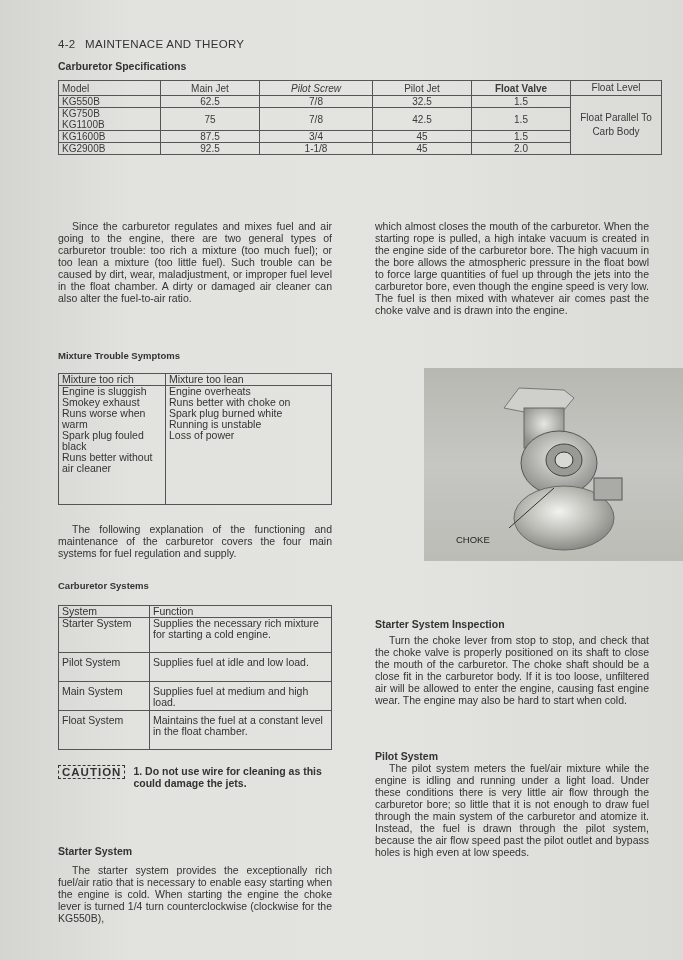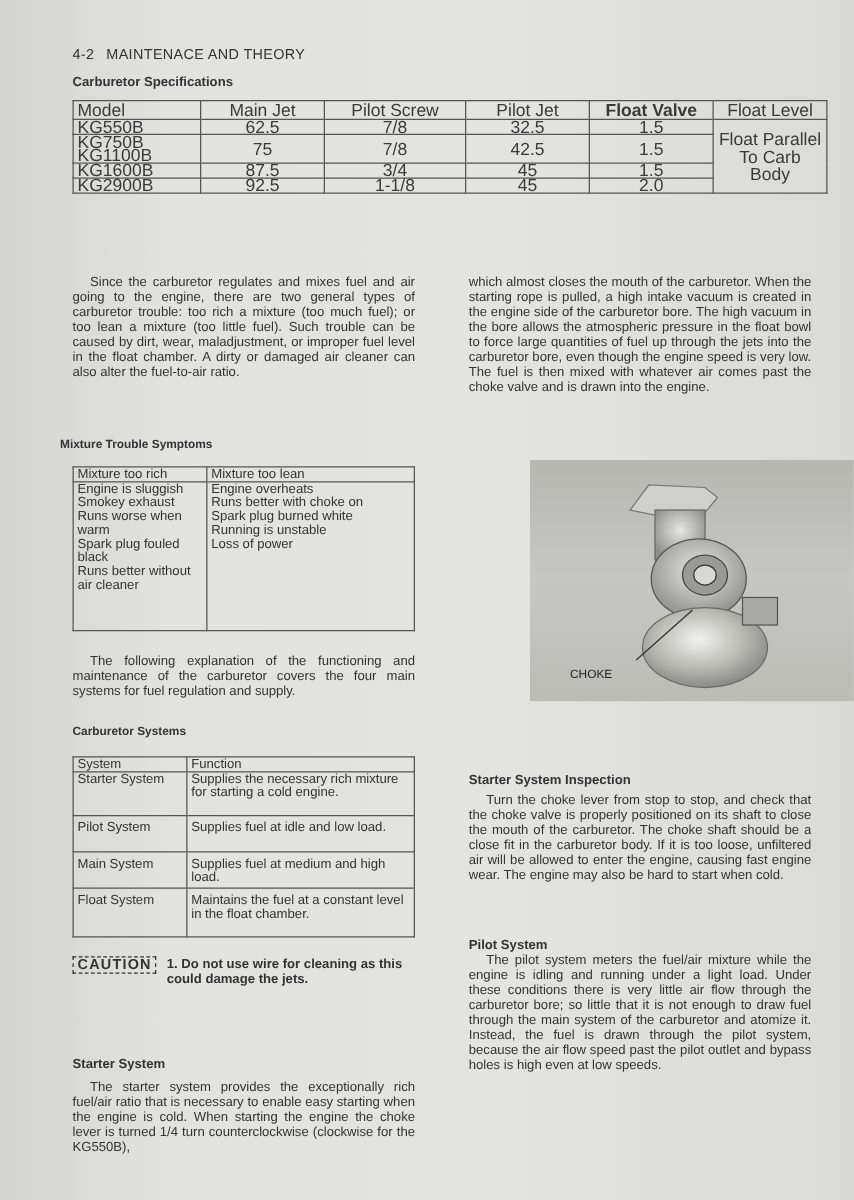--- a/index.html
+++ b/index.html
@@ -17,21 +17,21 @@
   .header {
     position: absolute; left: 58px; top: 38px;
     font-size: 11.5px; letter-spacing: 0.3px; color: #333;
   }
   .header .pg { margin-right: 6px; }
   .subhead {
     position: absolute; font-weight: bold; font-size: 10.5px; color: #333;
   }
   table.spec {
     position: absolute; left: 58px; top: 80px;
-    border-collapse: collapse; font-size: 14px; color: #3a3a3a;
+    border-collapse: collapse; font-size: 10px; color: #3a3a3a;
   }
   table.spec td, table.spec th {
     border: 1px solid #555; padding: 0 3px; line-height: 11px; font-weight: normal;
     text-align: center;
   }
   table.spec th { border-bottom: 1px solid #555; }
   table.spec td.model { text-align: left; width: 95px; }
   table.spec .fl { width: 84px; line-height: 14px; vertical-align: middle; }
   .para {
     position: absolute; font-size: 10.5px; line-height: 12px; color: #333;
@@ -69,21 +69,21 @@
     <span>MAINTENACE AND THEORY</span>
   </div>
 
   <div class="subhead" style="left:58px; top:60px;">Carburetor Specifications</div>
 
   <table class="spec">
     <tbody>
         <tr>
       <th class="model" style="text-align:left;">Model</th>
       <th style="width:92px;">Main Jet</th>
-      <th style="width:106px;">Pilot Screw</th>
+      <th style="width:106px;font-style:italic;">Pilot Screw</th>
       <th style="width:92px;">Pilot Jet</th>
       <th style="width:92px;font-weight:bold;">Float Valve</th>
       <th class="fl">Float Level</th>
     </tr>
     <tr>
       <td class="model">KG550B</td>
       <td>62.5</td>
       <td>7/8</td>
       <td>32.5</td>
       <td>1.5</td>
@@ -111,21 +111,21 @@
       <td>45</td>
       <td>2.0</td>
     </tr>
   </tbody>
     </table>
 
   <div class="para" style="left:58px; top:220px; width:274px;">
     <p>Since the carburetor regulates and mixes fuel and air going to the engine, there are two general types of carburetor trouble: too rich a mixture (too much fuel); or too lean a mixture (too little fuel). Such trouble can be caused by dirt, wear, maladjustment, or improper fuel level in the float chamber. A dirty or damaged air cleaner can also alter the fuel-to-air ratio.</p>
   </div>
 
-  <div class="subhead" style="left:48px; top:350px; font-size:9.5px;">Mixture Trouble Symptoms</div>
+  <div class="subhead" style="left:58px; top:350px; font-size:9.5px;">Mixture Trouble Symptoms</div>
 
   <table class="mix" style="left:58px; top:373px; width:274px;">
     <tbody>
         <tr>
       <td style="width:100px;">Mixture too rich</td>
       <td>Mixture too lean</td>
     </tr>
     <tr>
       <td style="height:118px;">
         <div>Engine is sluggish</div>

